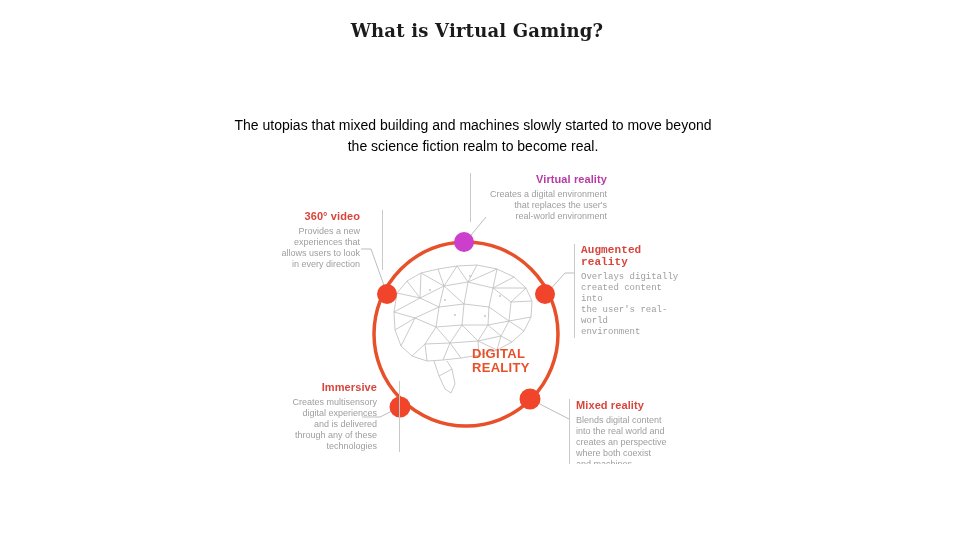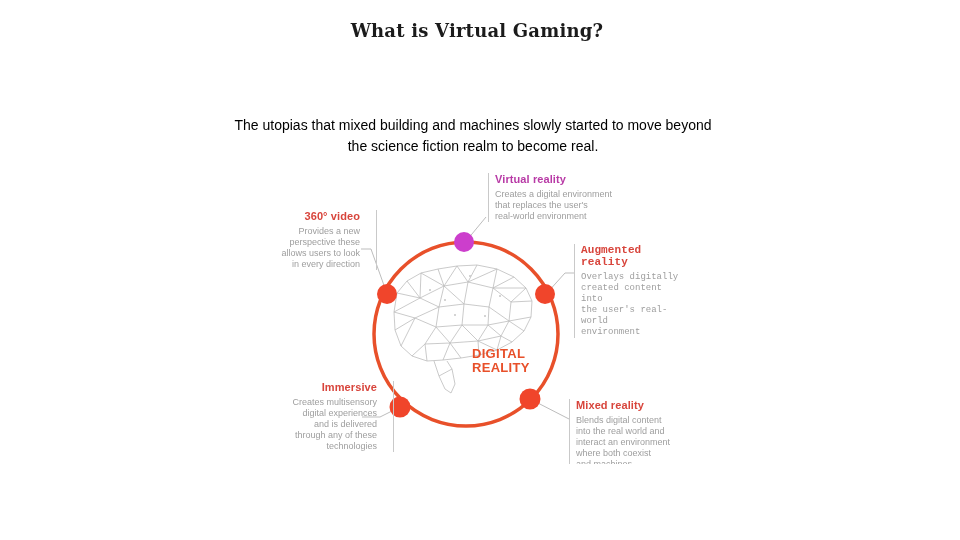--- a/index.html
+++ b/index.html
@@ -13,24 +13,24 @@
     letter-spacing:0.2px;
   }
   .subtitle{
     position:absolute;top:115px;left:0;right:14px;text-align:center;
     font-size:14px;line-height:21px;color:#000000;
   }
   .node{position:absolute;}
   .node h4{margin:0 0 4px 0;font-size:11px;font-weight:bold;letter-spacing:0.1px;}
   .node p{margin:0;font-size:9px;line-height:11px;color:#9e9e9e;}
   .node.right{border-left:1px solid #c9c9c9;padding-left:6px;}
-  .node.left{border-right:1px solid #c9c9c9;padding-right:16px;text-align:right;}
+  .node.left{border-right:1px solid #c9c9c9;padding-right:22px;text-align:right;}
   .hd-magenta h4{color:#b83aa6;}
   .hd-red h4{color:#d8453c;}
-  .node-vr{left:488px;top:173px;width:130px;}
+  .node-vr{left:470px;top:173px;width:130px;text-align:right;}
   .node-ar{left:574px;top:244px;width:100px;font-family:Liberation Mono, monospace;}
   .node-mr{left:569px;top:399px;width:105px;}
   .node-im{left:260px;top:381px;width:117px;}
   .node-360{left:249px;top:210px;width:111px;}
   .center-label{
     position:absolute;left:472px;top:347px;
     font-size:13px;font-weight:bold;color:#e8502a;line-height:14px;letter-spacing:0.3px;
   }
   .diagram-svg{position:absolute;left:0;top:0;}
   .footer-line{position:absolute;left:0;right:0;top:508px;height:1.5px;background:#2b2b2b;}
@@ -106,38 +106,38 @@
     <p>Overlays digitally</p>
     <p>created content into</p>
     <p>the user's real-world</p>
     <p>environment</p>
   </div>
 
   <div class="node right hd-red node-mr">
     <h4>Mixed reality</h4>
     <p>Blends digital content</p>
     <p>into the real world and</p>
-    <p>interact an environment</p>
+    <p>creates an perspective</p>
     <p>where both coexist</p>
     <p>and machines</p>
   </div>
 
   <div class="node left hd-red node-im">
     <h4>Immersive</h4>
     <p>Creates multisensory</p>
     <p>digital experiences</p>
     <p>and is delivered</p>
     <p>through any of these</p>
     <p>technologies</p>
   </div>
 
   <div class="node left hd-red node-360">
     <h4>360° video</h4>
     <p>Provides a new</p>
-    <p>perspective these</p>
+    <p>experiences that</p>
     <p>allows users to look</p>
     <p>in every direction</p>
   </div>
 
   <div class="footer-line"></div>
   <div class="footer-left">Virtual Gaming</div>
 
 </div>
 
 </body></html>

